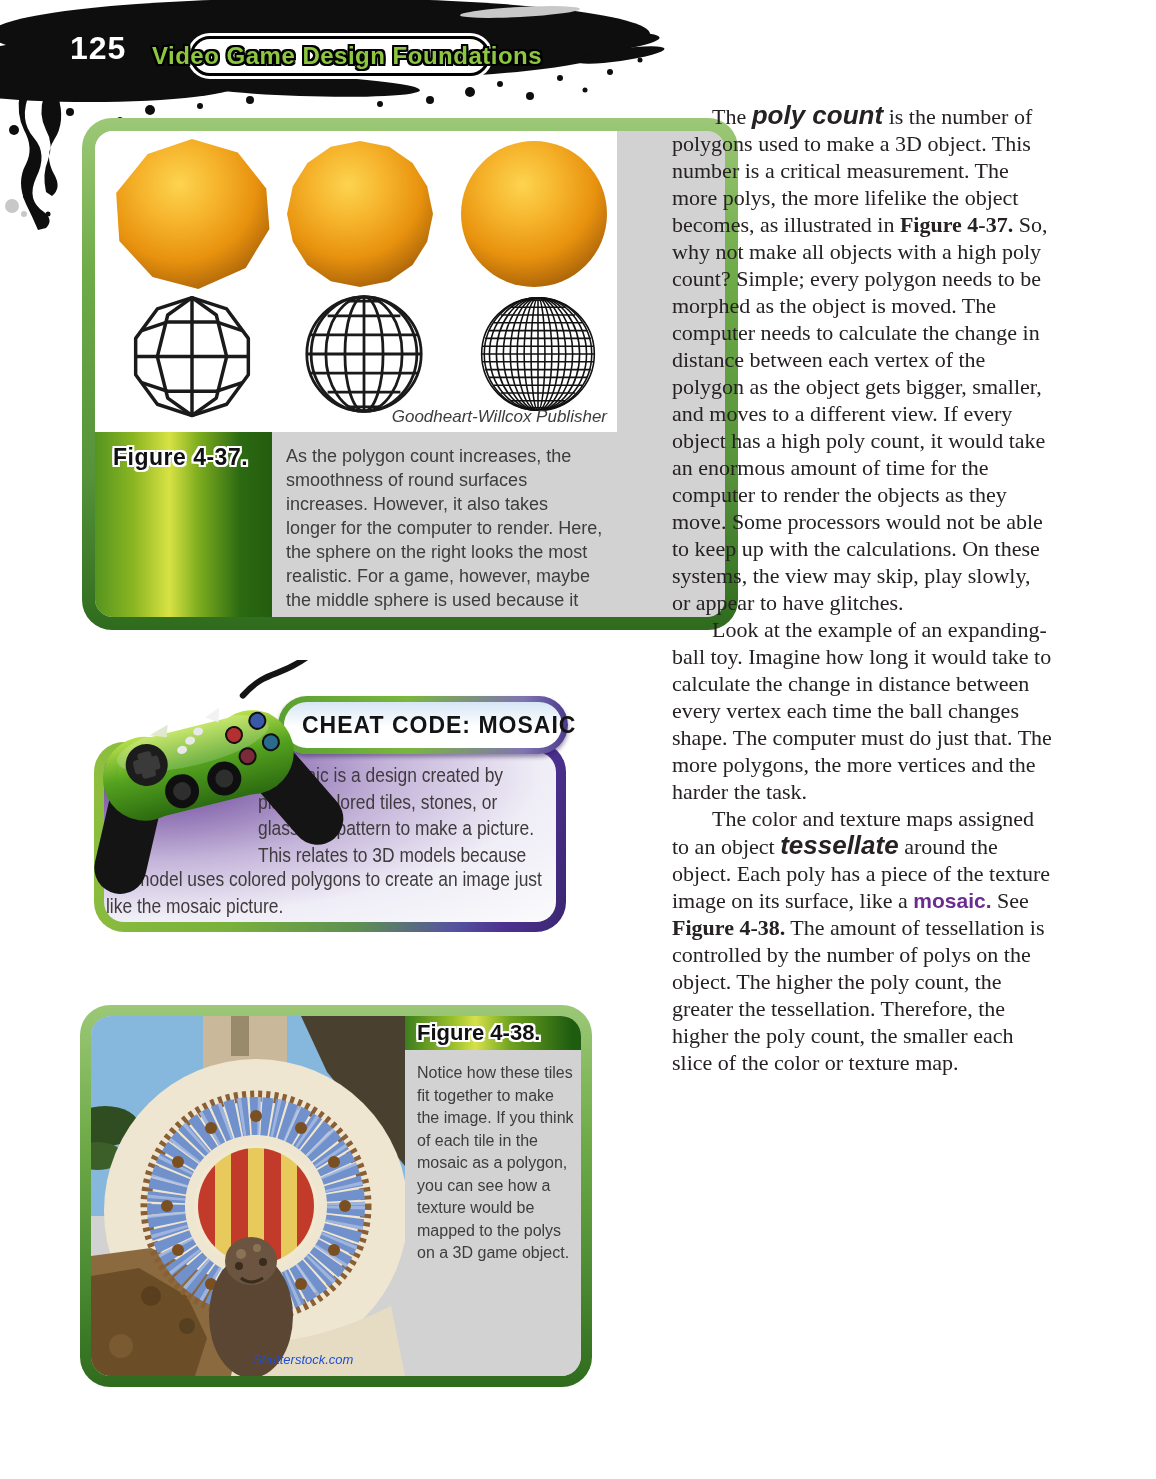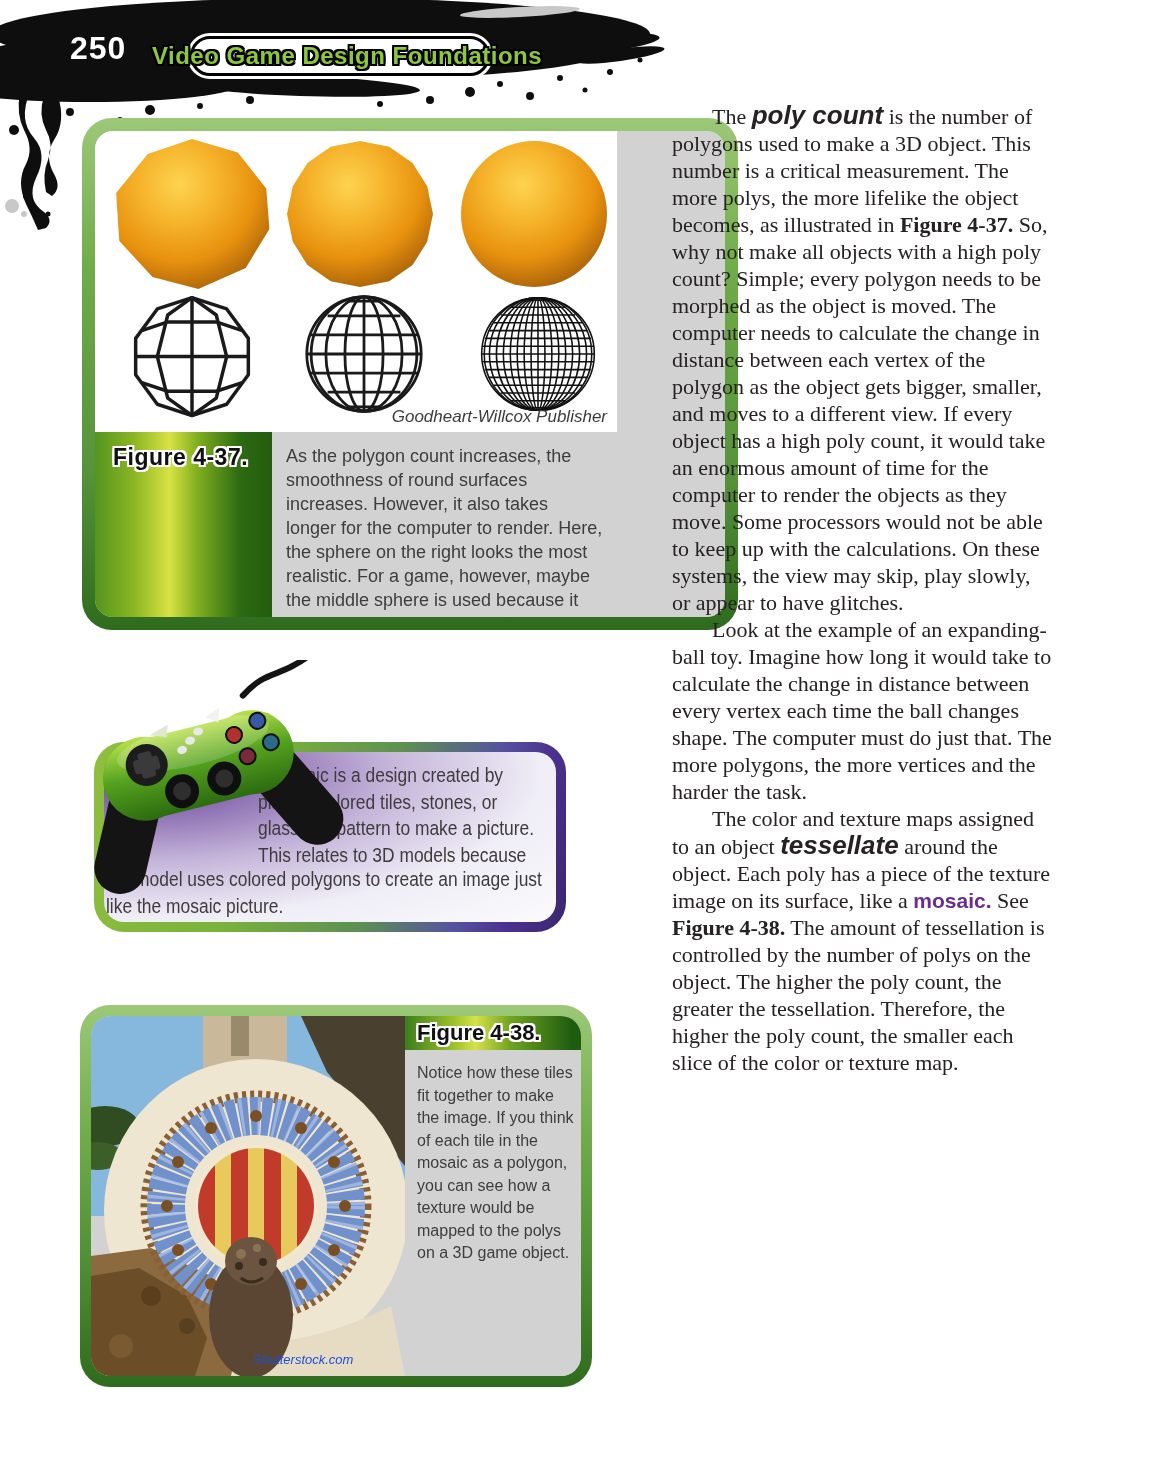--- a/index.html
+++ b/index.html
@@ -152,21 +152,21 @@
         <circle cx="14" cy="130" r="5"></circle>
           <circle cx="26" cy="196" r="3"></circle>
         <circle cx="48" cy="214" r="2.5"></circle>
       </g>
       <g fill="#c8c8c8">
         <circle cx="12" cy="206" r="7"></circle>
           <circle cx="24" cy="214" r="3"></circle>
         <ellipse cx="520" cy="12" rx="60" ry="5" transform="rotate(-3 520 12)"></ellipse>
       </g>
     </svg>
-    <div class="page-number">250</div>
+    <div class="page-number">125</div>
     <div class="title-pill">
       <span>Video Game Design Foundations</span>
     </div>
   </div>
 
   <div class="figbox fig37-border">
     <div class="fig37-inner">
       <div class="fig37-white">
 
         <div class="sphere s1" style="left:18px; top:8px; width:158px; height:150px;"></div>
@@ -235,20 +235,25 @@
         <div class="fig-label-panel">
           <span class="fig-label">Figure 4-37.</span>
         </div>
         <div class="fig-caption-gray">As the polygon count increases, the smoothness of round surfaces increases. However, it also takes longer for the computer to render. Here, the sphere on the right looks the most realistic. For a game, however, maybe the middle sphere is used because it still looks like a sphere, but has fewer polygons.</div>
       </div>
     </div>
   </div>
 
   <div class="cheat-border">
     <div class="cheat-inner"></div>
+  </div>
+  <div class="cheat-pill-outer">
+    <div class="cheat-pill-inner">
+      <span>CHEAT CODE: MOSAIC</span>
+    </div>
   </div>
   <div class="cheat-text block1">A mosaic is a design created by<br>placing colored tiles, stones, or<br>glass in a pattern to make a picture.<br>This relates to 3D models because</div>
   <div class="cheat-text block2">the model uses colored polygons to create an image just<br>like the mosaic picture.</div>
 
   <svg class="controller" width="300" height="240" viewBox="0 0 300 240">
     <defs>
       <linearGradient id="gGreen" x1="0" y1="0" x2="0" y2="1">
         <stop offset="0" stop-color="#b8e04c"></stop>
         <stop offset="0.45" stop-color="#55a31f"></stop>
         <stop offset="1" stop-color="#2c6b10"></stop>

